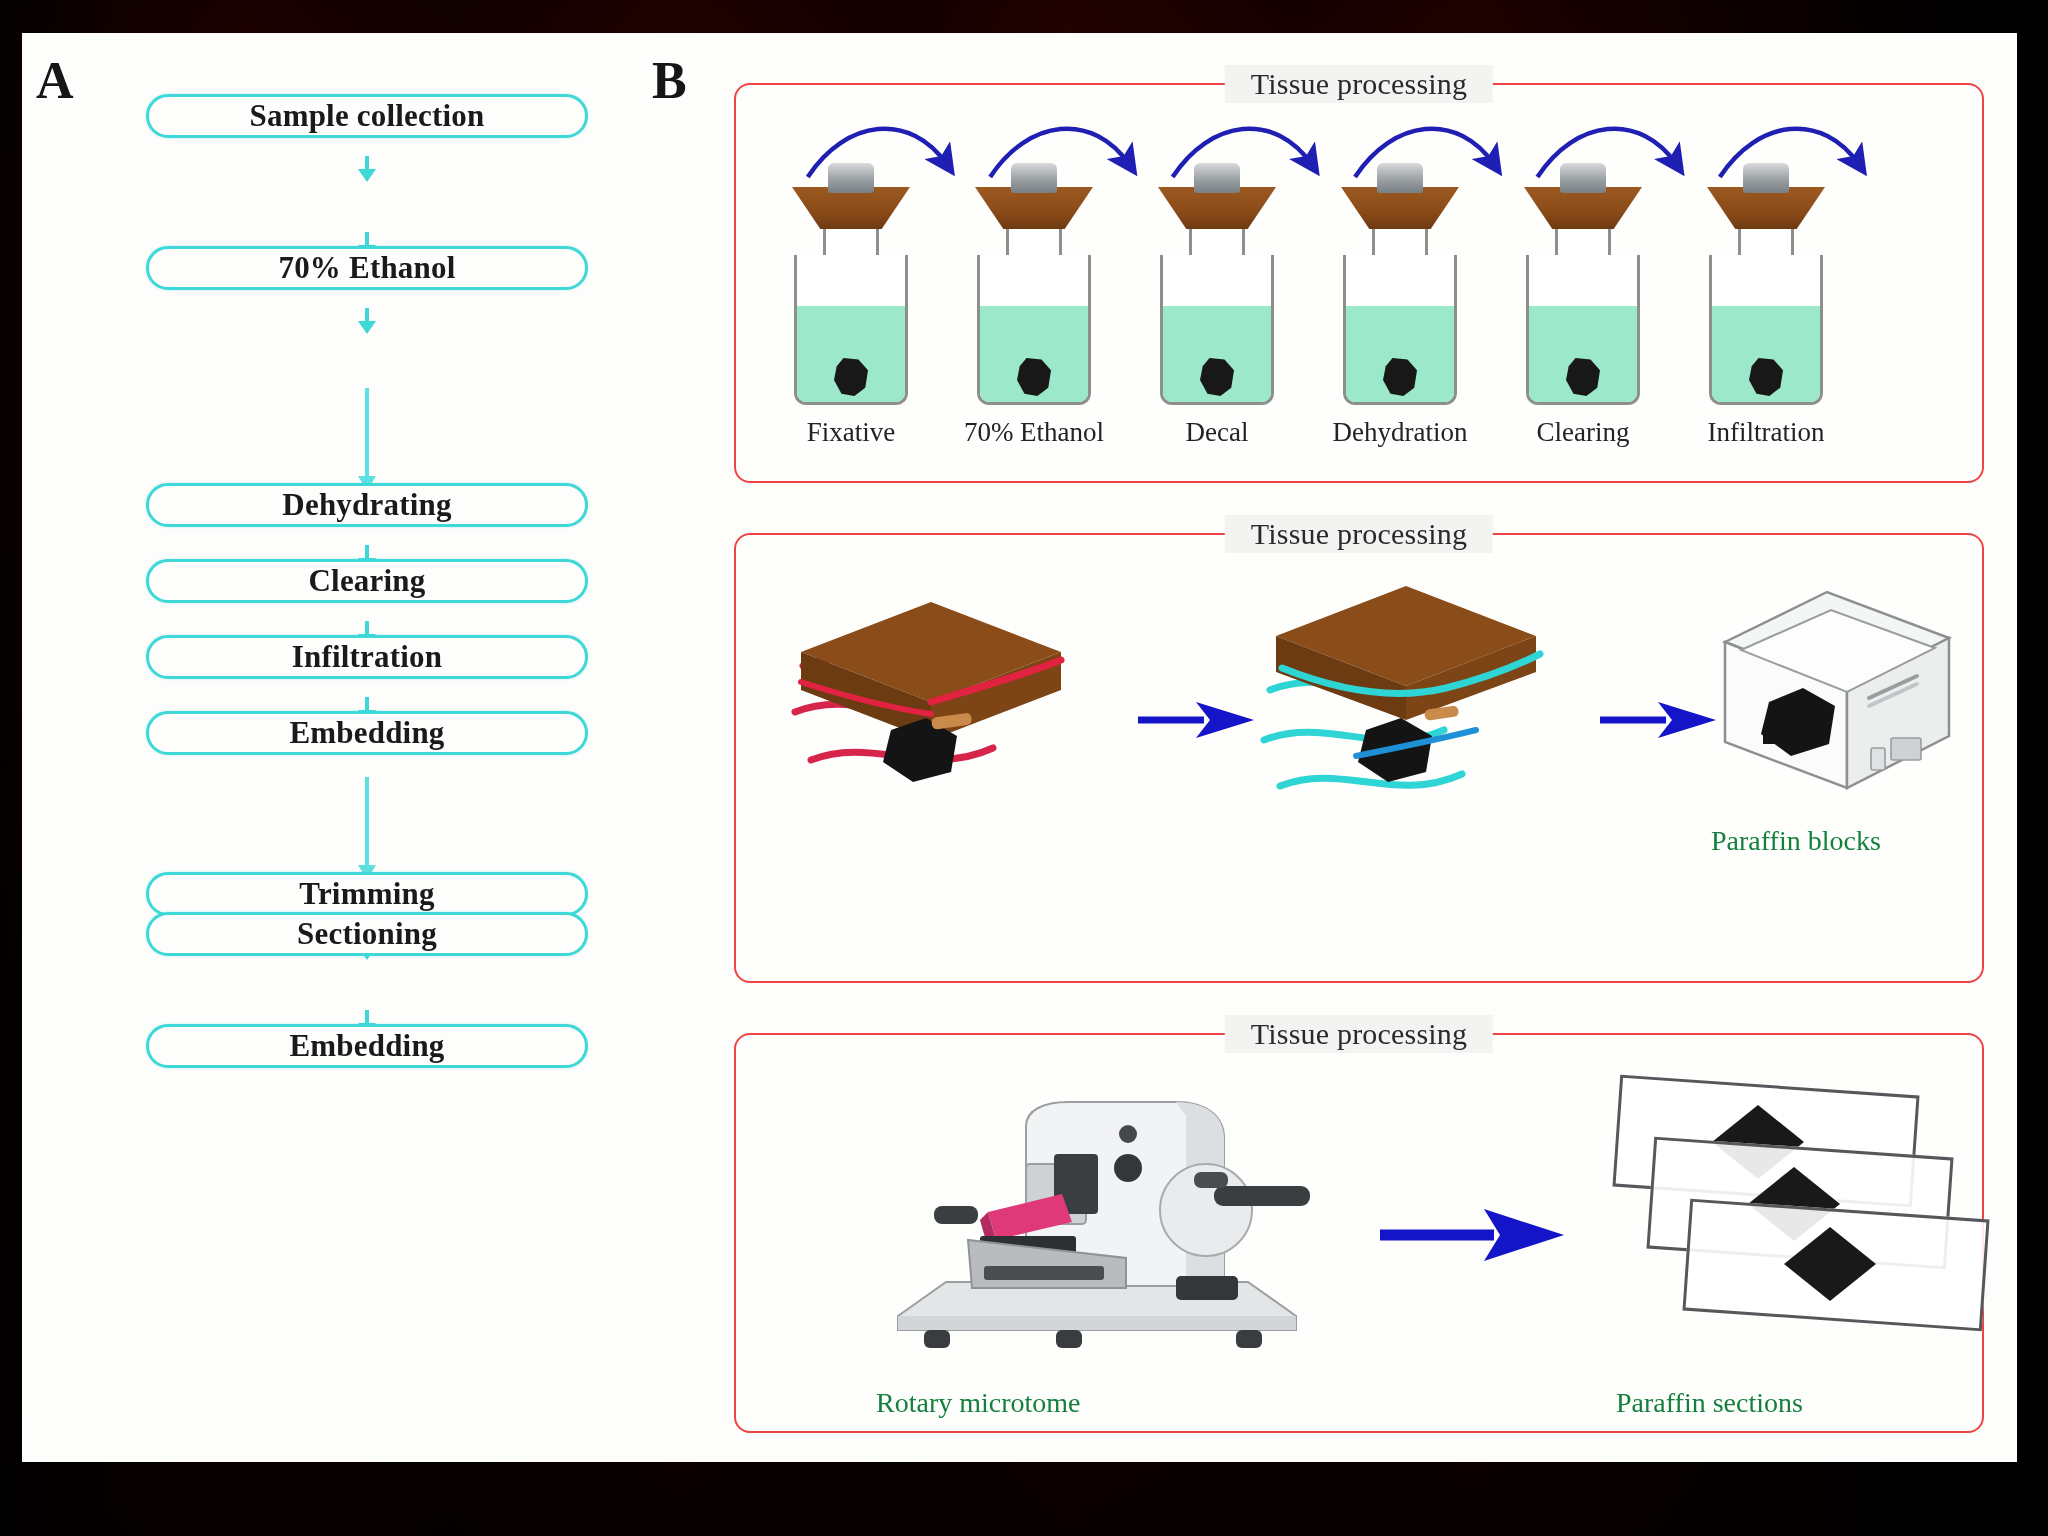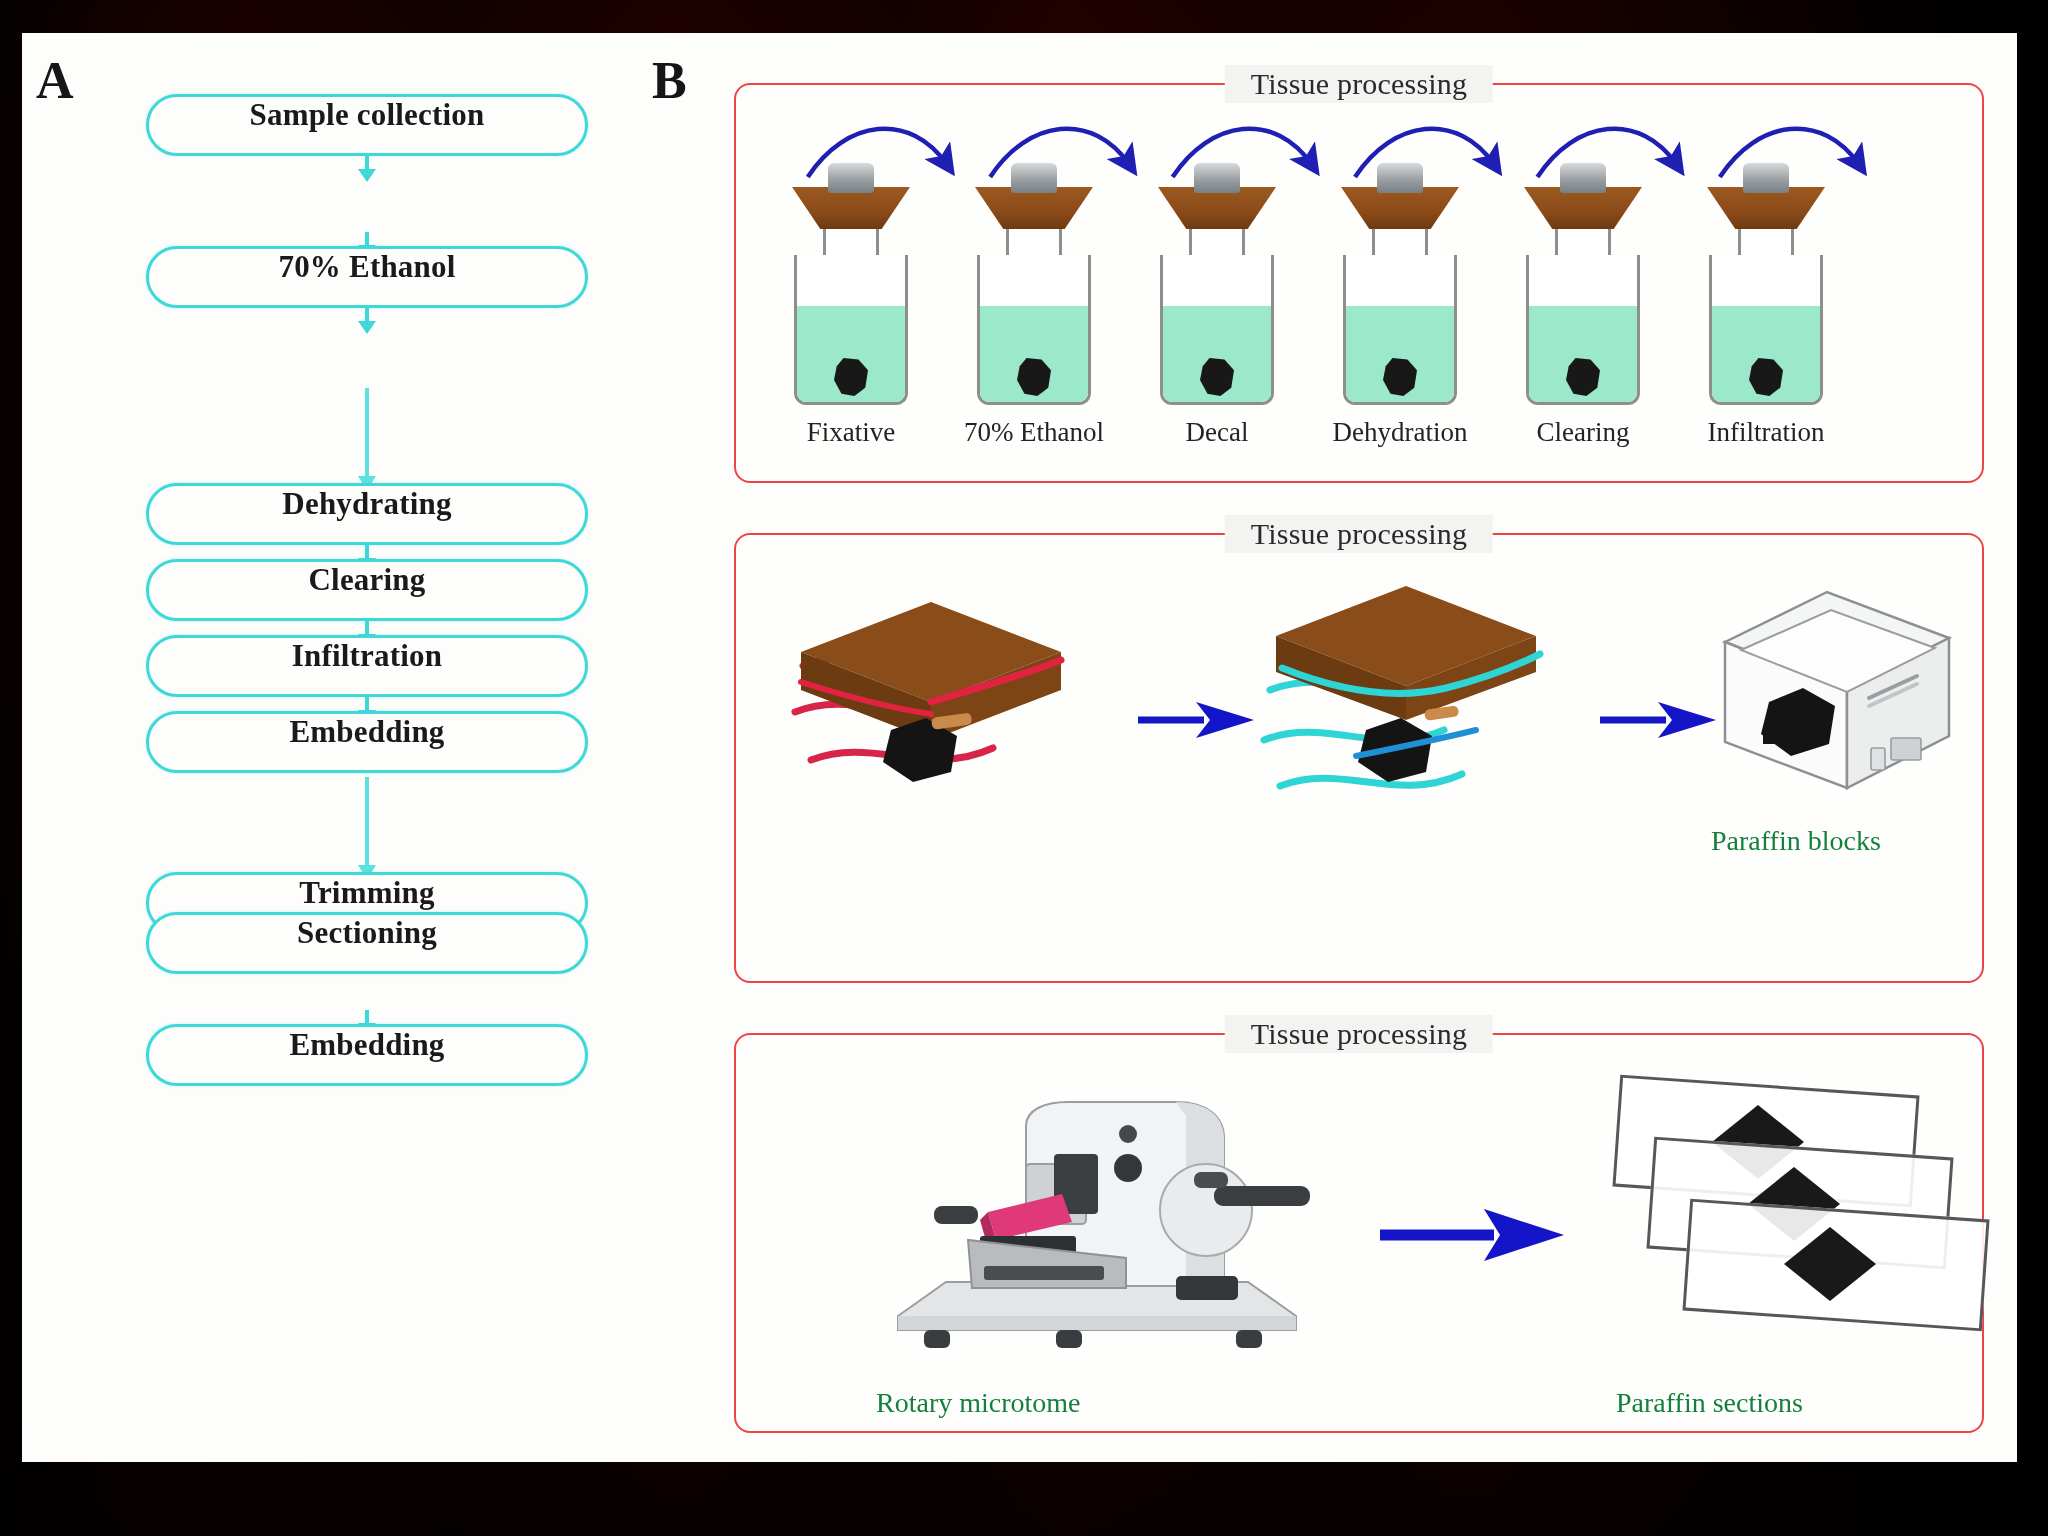--- a/index.html
+++ b/index.html
@@ -59,26 +59,27 @@
     position: absolute;
     left: 100px;
     top: 25px;
     width: 480px;
     height: 1390px;
   }
   .flow-box {
     position: absolute;
     left: 24px;
     width: 442px;
-    height: 62px;
+    height: 44px;
     border: 3px solid #3fd8d8;
     border-radius: 32px;
     background: #fdfdfc;
     box-sizing: border-box;
     display: flex;
+    align-items: center;
     justify-content: center;
     box-shadow: 0 0 3px rgba(63,216,216,.35);
   }
   .flow-box span {
     font-size: 31px;
     color: #1a1a1a;
     font-weight: 600;
     letter-spacing: .2px;
     white-space: nowrap;
   }

